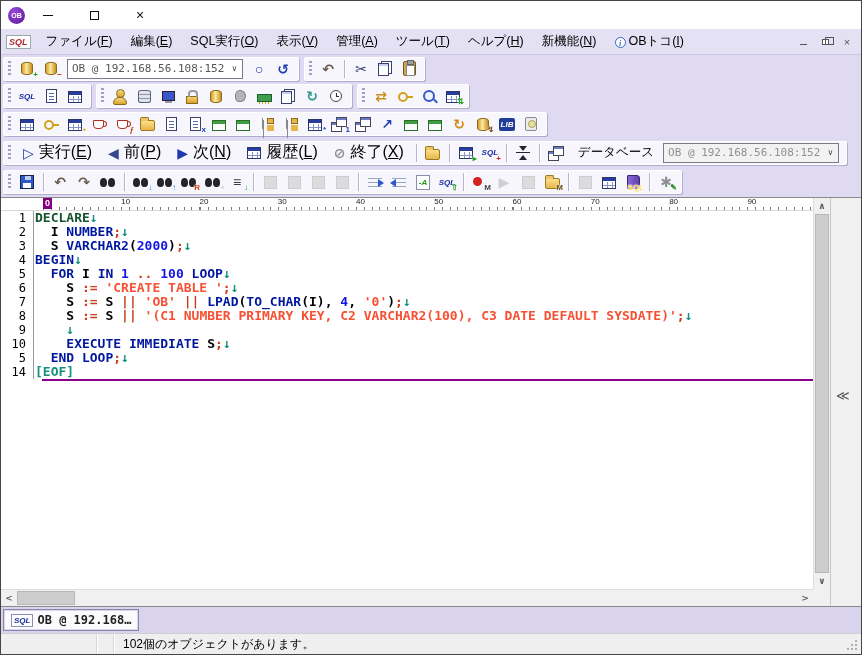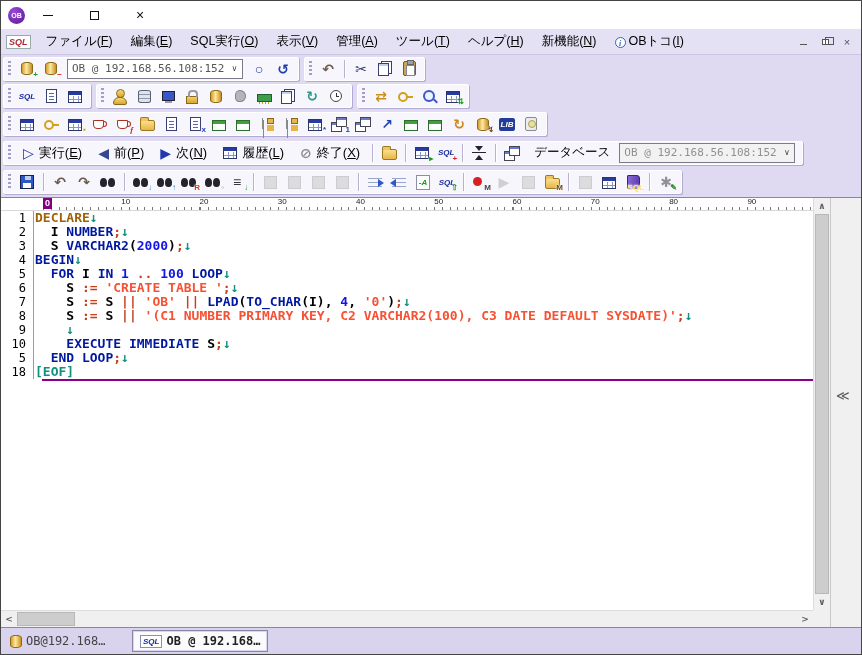--- a/index.html
+++ b/index.html
@@ -37,21 +37,21 @@
   .tb-band{display:inline-flex;align-items:center;height:24px;background:#F8F6FD;border:1px solid #FFF;
            box-shadow:1px 1px 0 #B2ABD1;border-radius:2px;padding:0 3px;margin-right:5px;}
   .tgrip{width:3px;height:16px;margin:0 4px 0 1px;flex:none;
          background:repeating-linear-gradient(180deg,#A59DC8 0 2px,transparent 2px 4px);}
   .tsep{width:1px;height:18px;background:#B8B2D0;box-shadow:1px 0 0 #FFF;margin:0 4px;flex:none;}
   .tlabel{font-size:12.5px;margin:0 5px 0 10px;white-space:nowrap;}
   .tbtn{min-width:22px;height:22px;display:inline-flex;align-items:center;justify-content:center;
         position:relative;margin:0 1px;flex:none;}
   .tbtn.labeled{padding:0 7px;}
   .tbtn.disabled{opacity:.55;}
-  .tbl{font-size:13px;margin-left:5px;white-space:nowrap;}
+  .tbl{font-size:16px;margin-left:5px;white-space:nowrap;}
   .tglyph{font-size:11px;line-height:1;font-weight:bold;}
   .tglyph.big{font-size:14px;}
   .tglyph.sm{font:italic bold 8px "Liberation Sans",sans-serif;}
   .tov{position:absolute;right:0;bottom:1px;font:bold 8px/1 "Liberation Sans",sans-serif;text-shadow:0 0 2px #FFF,0 0 2px #FFF;}
   .combo{display:inline-flex;align-items:center;height:20px;background:#FFF;border:1px solid #7A7A8A;
          margin:0 4px;width:176px;flex:none;}
   .combo-text{flex:1;font:11px "DejaVu Sans Mono",monospace;color:#555;padding:0 4px;white-space:nowrap;overflow:hidden;}
   .combo-arrow{width:15px;text-align:center;font-size:8px;color:#444;flex:none;}
   .combo.disabled{background:#F2F2F2;}
   .combo.disabled .combo-text{color:#909090;}
@@ -571,21 +571,21 @@
 
   <div class="editor-outer">
     <div class="code-wrap">
       <div class="ruler-row">
         <span class="ruler-spacer"></span>
         <span id="ruler" class="ruler"><span class="rblock"><span class="rchip">0</span></span><span class="rblock"><span class="rnum">10</span></span><span class="rblock"><span class="rnum">20</span></span><span class="rblock"><span class="rnum">30</span></span><span class="rblock"><span class="rnum">40</span></span><span class="rblock"><span class="rnum">50</span></span><span class="rblock"><span class="rnum">60</span></span><span class="rblock"><span class="rnum">70</span></span><span class="rblock"><span class="rnum">80</span></span><span class="rblock"><span class="rnum">90</span></span></span>
       </div>
       <div id="code-area" class="code-area">
           <div class="cline">
             <span class="lno">1</span>
-            <span class="ltext"><span class="tk tk-kw" style="color: #a16207;">DECLARE</span><span class="tk tk-eol" style="color: rgb(18, 145, 126);">↓</span></span>
+            <span class="ltext"><span class="tk tk-kw" style="color: #14532d;">DECLARE</span><span class="tk tk-eol" style="color: rgb(18, 145, 126);">↓</span></span>
           </div>
           <div class="cline">
             <span class="lno">2</span>
             <span class="ltext"><span class="tk tk-pl" style="color: rgb(0, 0, 0);">  I </span><span class="tk tk-kw" style="color: rgb(0, 24, 160);">NUMBER</span><span class="tk tk-sym" style="color: rgb(200, 64, 30);">;</span><span class="tk tk-eol" style="color: rgb(18, 145, 126);">↓</span></span>
           </div>
           <div class="cline">
             <span class="lno">3</span>
             <span class="ltext"><span class="tk tk-pl" style="color: rgb(0, 0, 0);">  S </span><span class="tk tk-kw" style="color: rgb(0, 24, 160);">VARCHAR2</span><span class="tk tk-pl" style="color: rgb(0, 0, 0);">(</span><span class="tk tk-num" style="color: rgb(20, 20, 230);">2000</span><span class="tk tk-pl" style="color: rgb(0, 0, 0);">)</span><span class="tk tk-sym" style="color: rgb(200, 64, 30);">;</span><span class="tk tk-eol" style="color: rgb(18, 145, 126);">↓</span></span>
           </div>
           <div class="cline">
@@ -614,21 +614,21 @@
           </div>
           <div class="cline">
             <span class="lno">10</span>
             <span class="ltext"><span class="tk tk-pl" style="color: rgb(0, 0, 0);">    </span><span class="tk tk-kw" style="color: rgb(0, 24, 160);">EXECUTE</span><span class="tk tk-pl" style="color: rgb(0, 0, 0);"> </span><span class="tk tk-kw" style="color: rgb(0, 24, 160);">IMMEDIATE</span><span class="tk tk-pl" style="color: rgb(0, 0, 0);"> S</span><span class="tk tk-sym" style="color: rgb(200, 64, 30);">;</span><span class="tk tk-eol" style="color: rgb(18, 145, 126);">↓</span></span>
           </div>
           <div class="cline">
             <span class="lno">5</span>
             <span class="ltext"><span class="tk tk-pl" style="color: rgb(0, 0, 0);">  </span><span class="tk tk-kw" style="color: rgb(0, 24, 160);">END</span><span class="tk tk-pl" style="color: rgb(0, 0, 0);"> </span><span class="tk tk-kw" style="color: rgb(0, 24, 160);">LOOP</span><span class="tk tk-sym" style="color: rgb(200, 64, 30);">;</span><span class="tk tk-eol" style="color: rgb(18, 145, 126);">↓</span></span>
           </div>
           <div class="cline">
-            <span class="lno">18</span>
+            <span class="lno">14</span>
             <span class="ltext"><span class="tk tk-eof" style="color: rgb(18, 145, 126);">[EOF]</span></span>
           </div>
           <div class="eof-rule" style="border-top-color: rgb(139, 0, 139);"></div>
         </div>
     </div>
     <div class="vscroll">
       <span class="scroll-btn">∧</span>
       <span class="vthumb"></span>
       <span class="scroll-btn">∨</span>
     </div>
@@ -638,24 +638,26 @@
     <div class="hscroll">
       <span class="scroll-btn">&lt;</span>
       <span class="hthumb"></span>
       <span class="htrack"></span>
       <span class="scroll-btn">&gt;</span>
     </div>
     <div class="scroll-corner"></div>
   </div>
 
   <div id="taskbar" class="taskbar">
-      <span class="task-btn">
-        <span class="shp s-db"></span>
-        <span>OB@192.168…</span>
-      </span>
       <span class="task-btn active">
         <span class="sql-badge">SQL</span>
         <span>OB @ 192.168…</span>
       </span>
     </div>
 
+  <div class="statusbar">
+    <span class="sb-pane p1"></span>
+    <span class="sb-pane p2"></span>
+    <span class="sb-msg">102個のオブジェクトがあります。</span>
+    <span class="sb-grip"></span>
+  </div>
 
 </div>
 
 </body></html>

